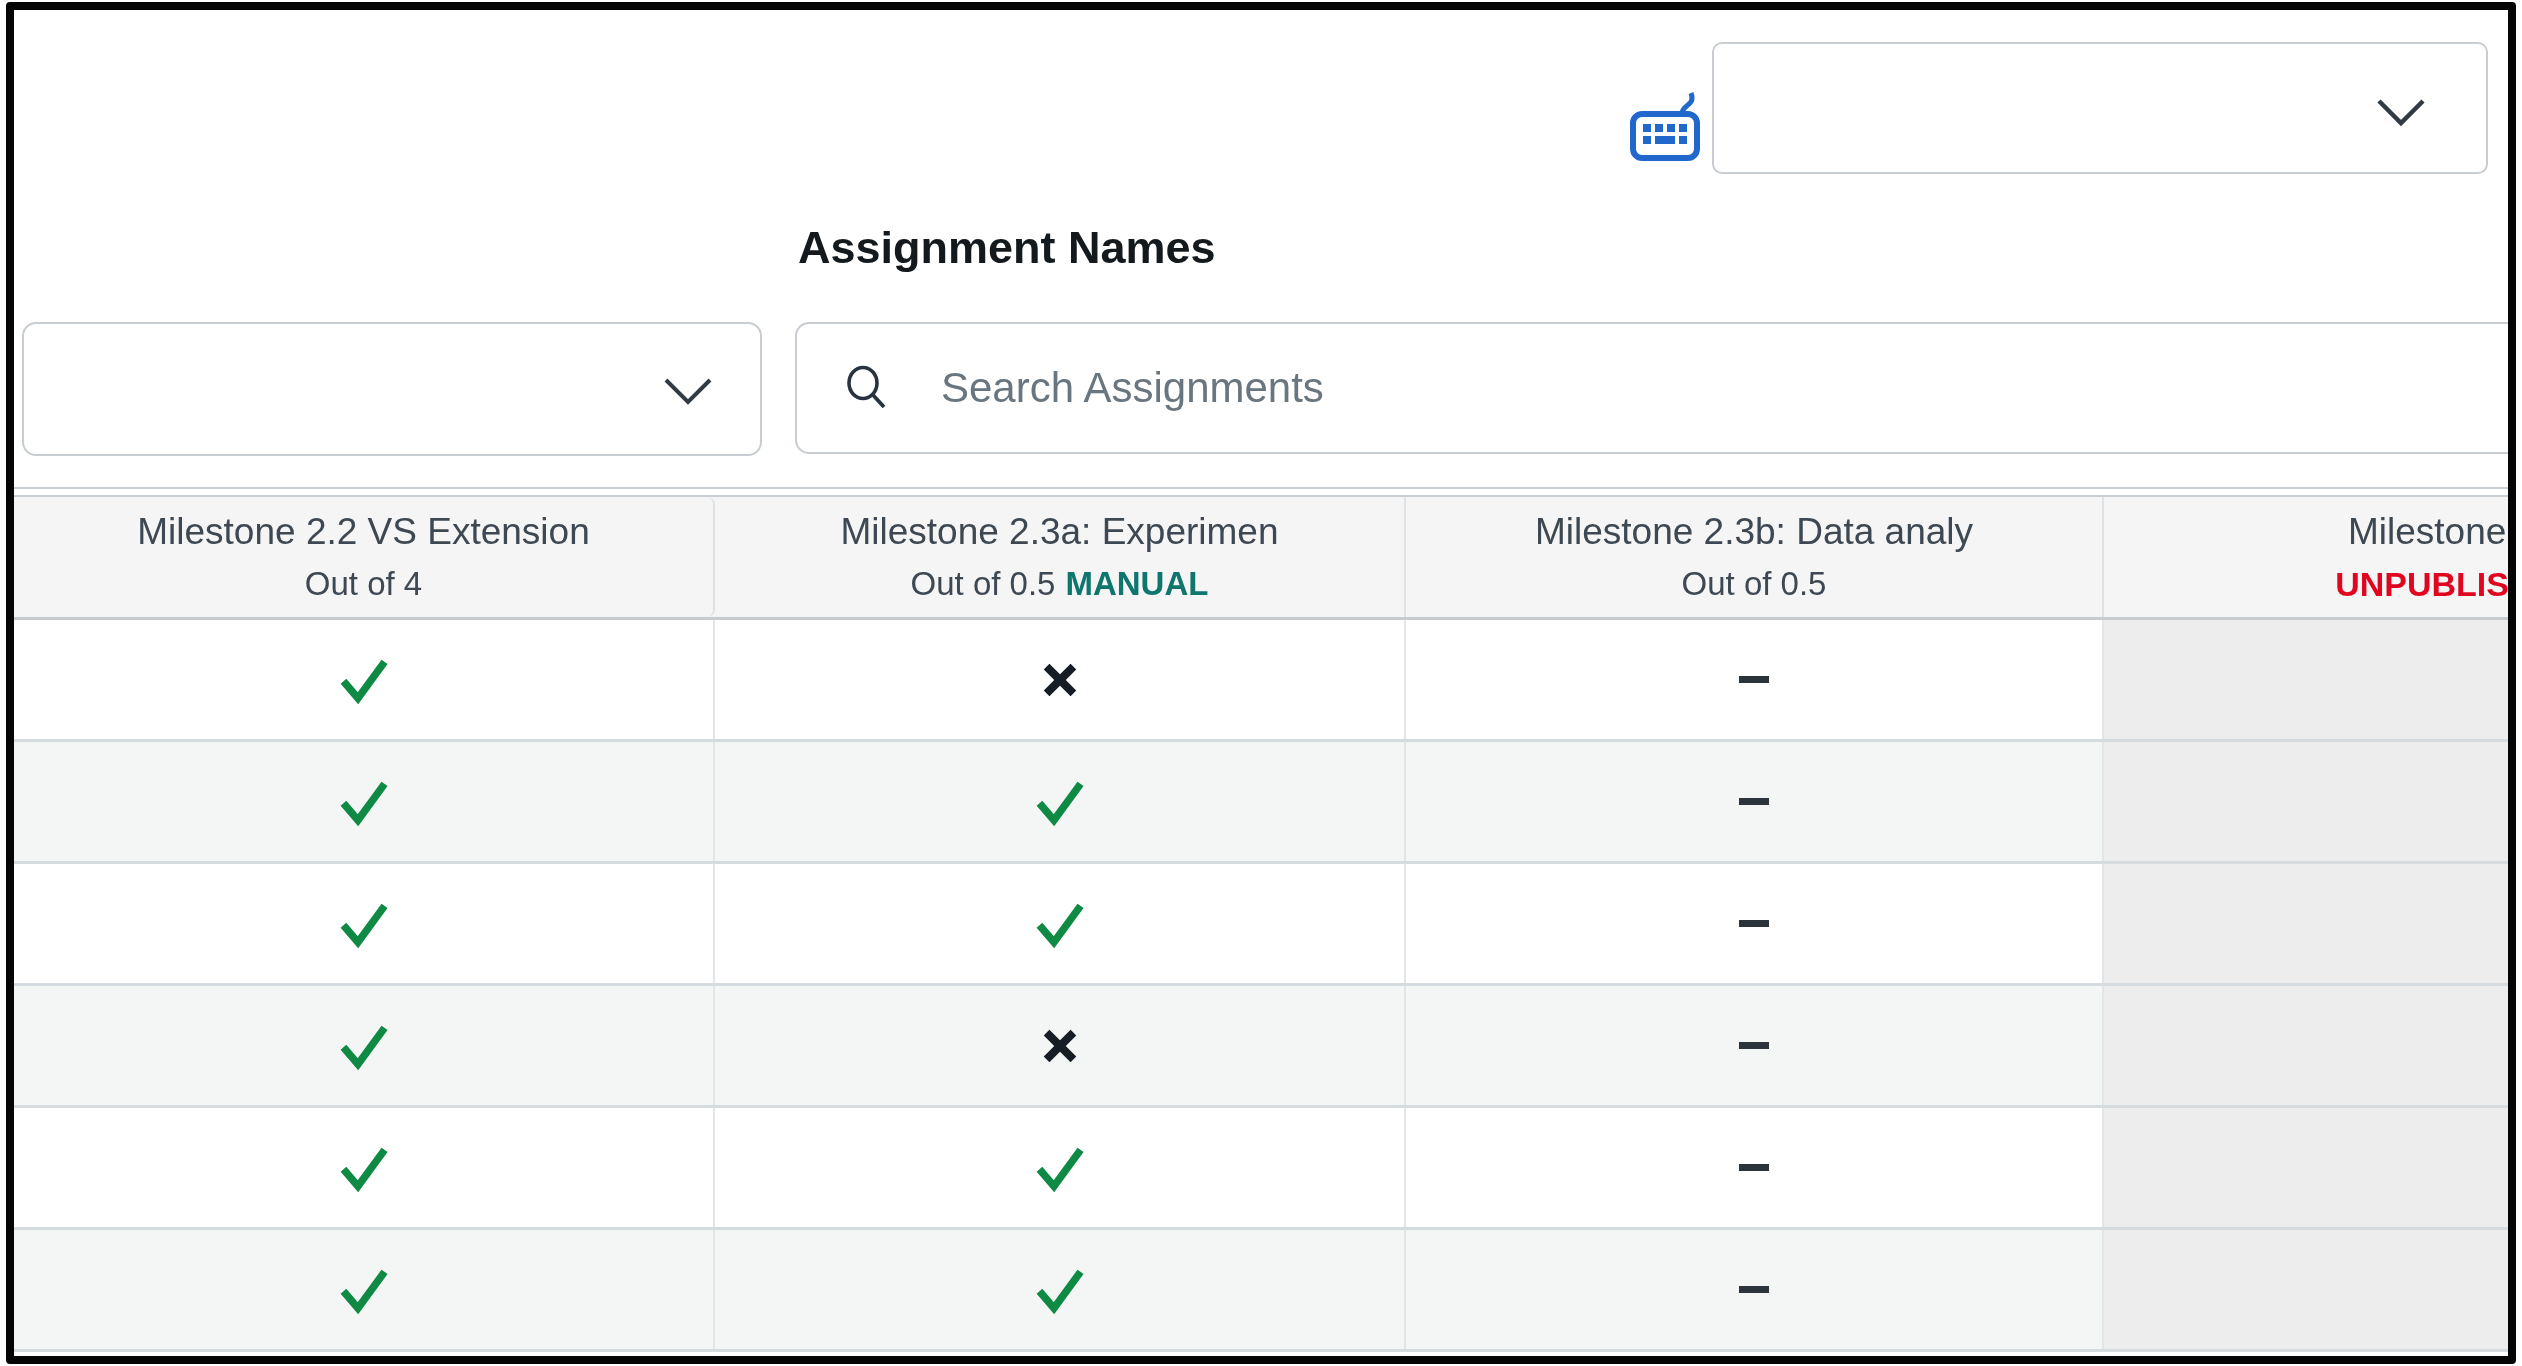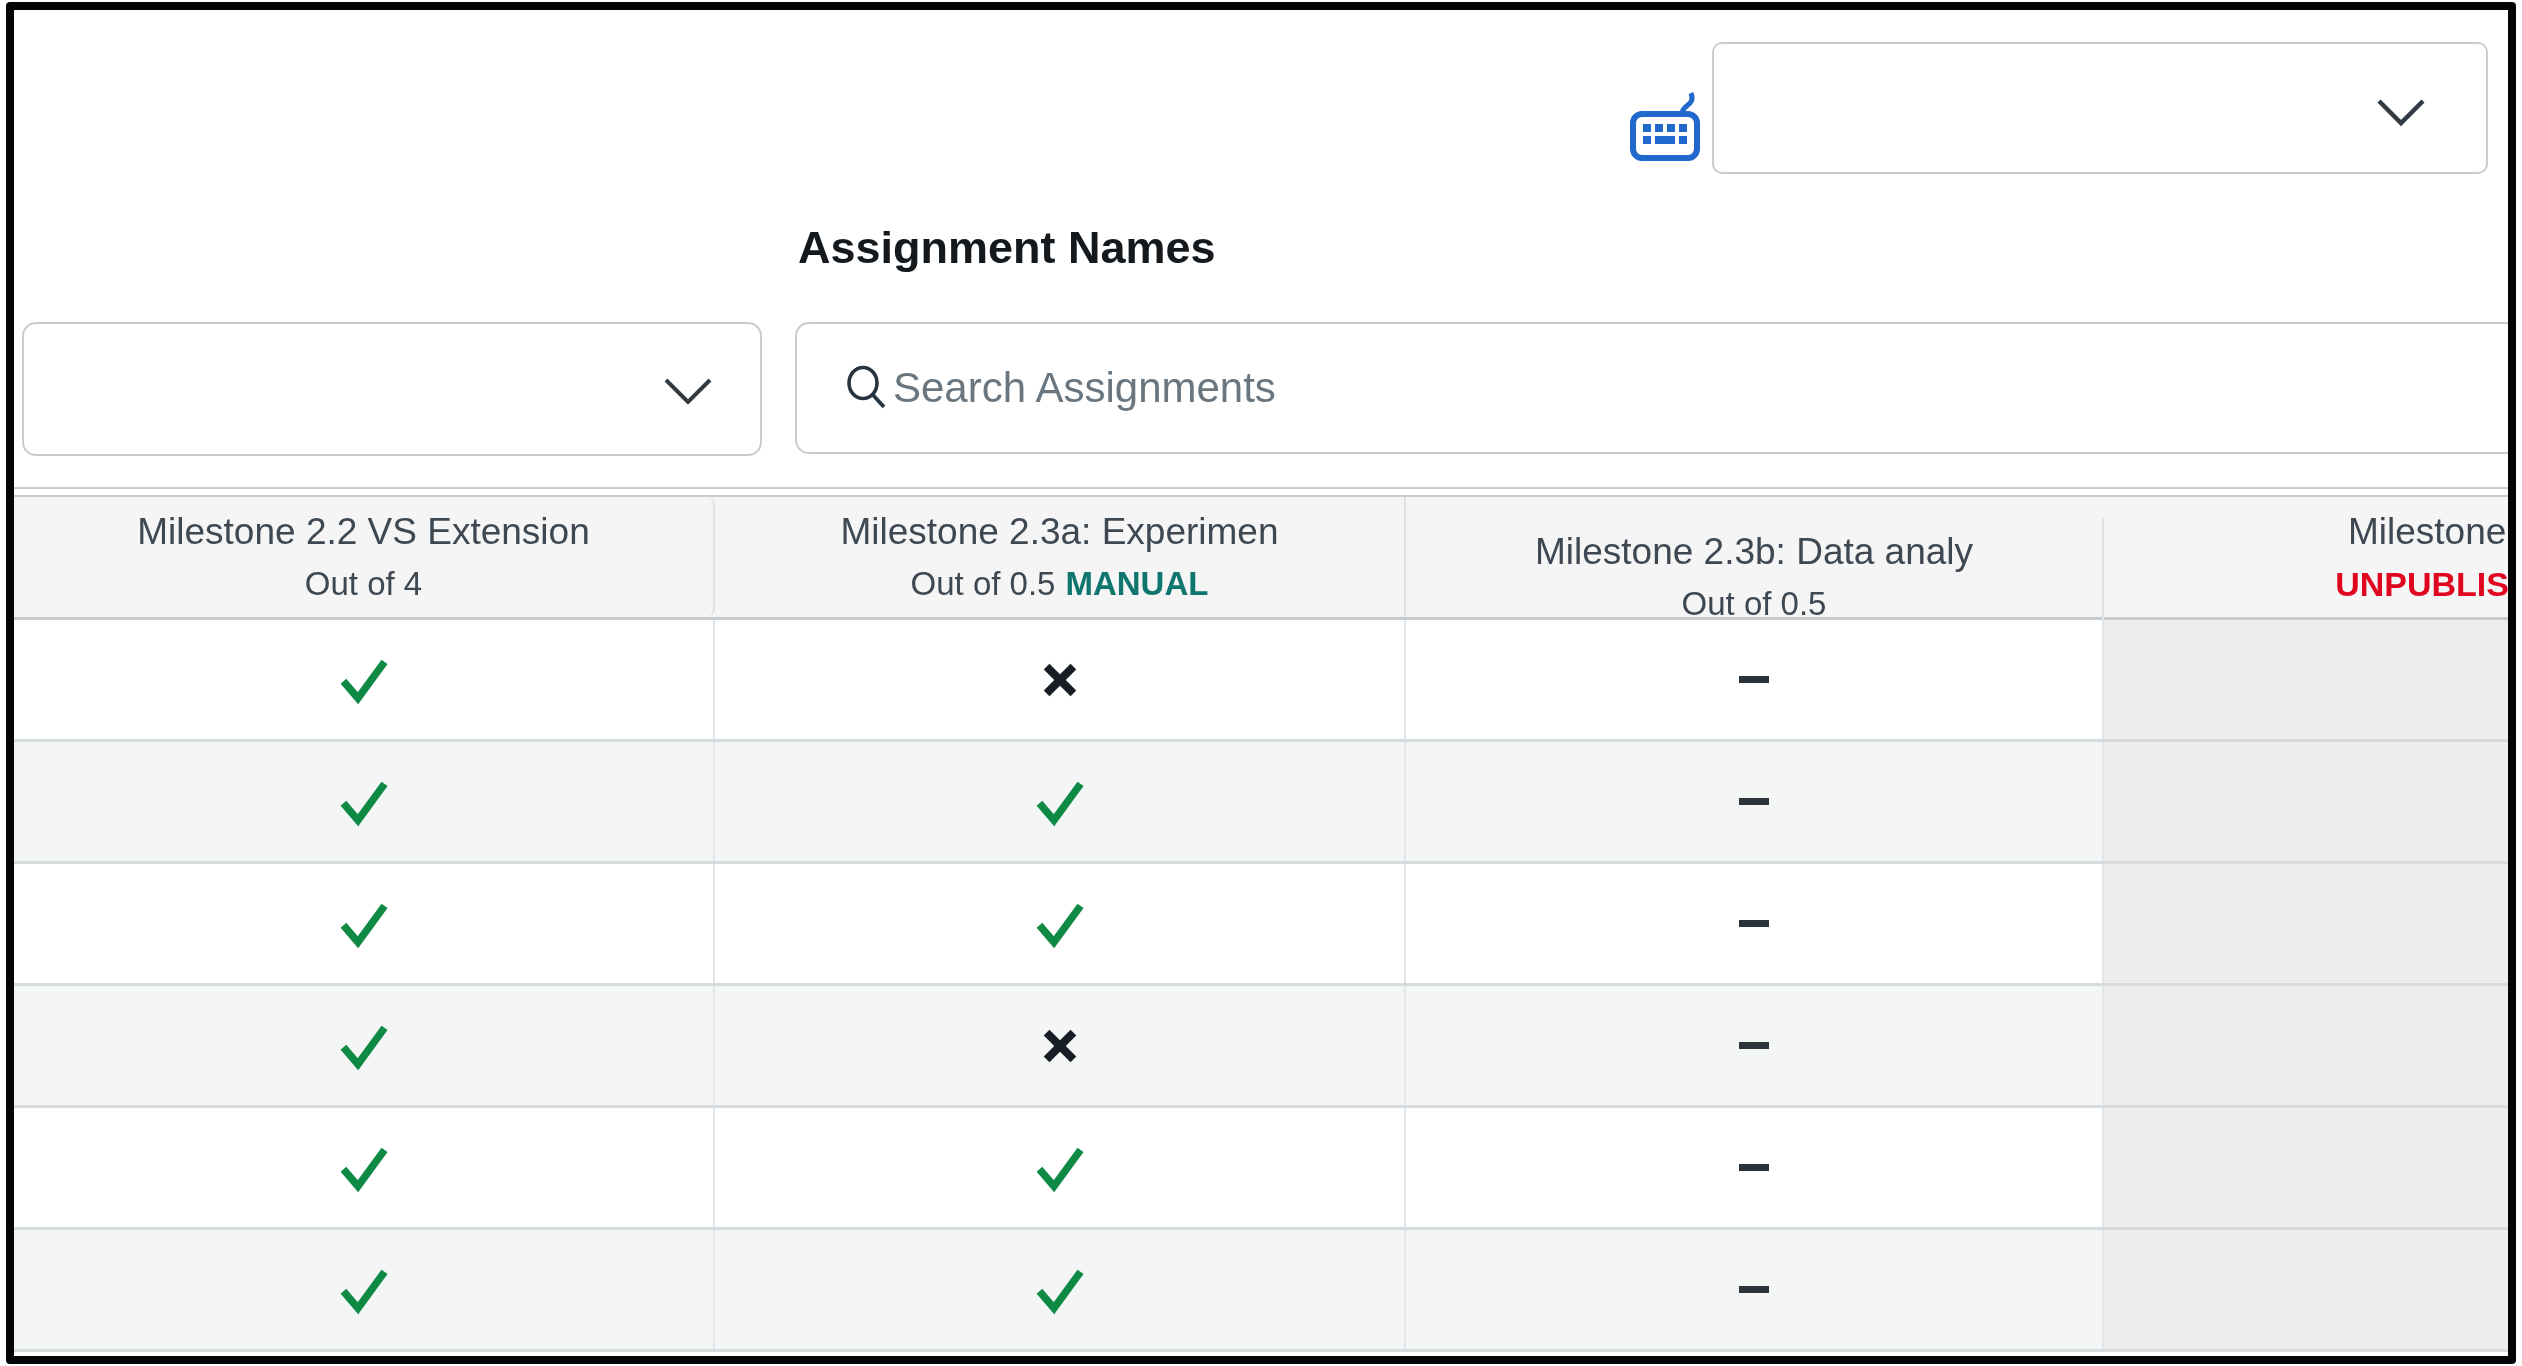--- a/index.html
+++ b/index.html
@@ -12,21 +12,21 @@
   .view-dd { position:absolute; left:1698px; top:32px; width:776px; height:132px; background:#fff; border:2px solid #C7CDD1; border-radius:10px; display:flex; align-items:center; cursor:pointer; }
   .view-dd .lbl { padding-left:58px; font-size:46px; color:#20262B; white-space:nowrap; overflow:hidden; }
   .view-dd .chev { position:absolute; right:58px; top:52px; }
 
   
   .heading { position:absolute; left:784px; top:212px; font-size:45px; font-weight:bold; color:#14191E; }
   .filter-dd { position:absolute; left:8px; top:312px; width:740px; height:134px; background:#fff; border:2px solid #C7CDD1; border-radius:14px; cursor:pointer; }
   .filter-dd .chev { position:absolute; right:46px; top:52px; }
   .search-box { position:absolute; left:781px; top:312px; width:1780px; height:132px; background:#fff; border:2px solid #C7CDD1; border-radius:14px; display:flex; align-items:center; }
   .search-box svg { margin-left:46px; flex:none; }
-  .search-box input { border:none; outline:none; font-size:42px; color:#2D3B45; width:1500px; background:transparent; font-family:inherit; }
+  .search-box input { border:none; outline:none; font-size:42px; color:#2D3B45; margin-left:48px; width:1500px; background:transparent; font-family:inherit; }
   .search-box input::placeholder { color:#69767F; opacity:1; }
 
   
   .topline { position:absolute; left:0; top:477px; width:2494px; height:2px; background:#C9CED3; }
   .grid { position:absolute; left:0; top:485px; width:2800px; }
   .ghead { display:flex; height:125px; background:#F5F5F6; border-top:2px solid #C9CED3; border-bottom:3px solid #C6CBD0; }
   .hcell { height:100%; border-right:2px solid #DFE2E4; padding-top:14px; overflow:hidden; }
   .hc-title { font-size:37px; color:#3D4852; text-align:center; white-space:nowrap; }
   .hc-sub { margin-top:12px; font-size:33px; color:#3D4852; text-align:center; white-space:nowrap; }
   .hc-sub .badge { font-weight:bold; margin-left:10px; color:#0f766e; }
@@ -91,21 +91,21 @@
     <div class="grid">
       <div class="ghead" id="ghead">
           <div class="hcell" style="width: 701px; border-radius: 8px;">
             <div class="hc-title">Milestone 2.2 VS Extension</div>
             <div class="hc-sub"><span>Out of 4</span></div>
           </div>
           <div class="hcell" style="width: 691px;">
             <div class="hc-title">Milestone 2.3a: Experimen</div>
             <div class="hc-sub"><span>Out of 0.5</span><span class="badge">MANUAL</span></div>
           </div>
-          <div class="hcell" style="width: 698px; margin-top: 20px;">
+          <div class="hcell" style="width: 698px;">
             <div class="hc-title">Milestone 2.3b: Data analy</div>
             <div class="hc-sub"><span>Out of 0.5</span></div>
           </div>
           <div class="hcell" style="width: 710px;">
             <div class="hc-title">Milestone 2.4</div>
             <div class="hc-sub"><span class="status">UNPUBLISHED</span></div>
           </div>
         </div>
       <div id="gbody">
           <div class="grow">

